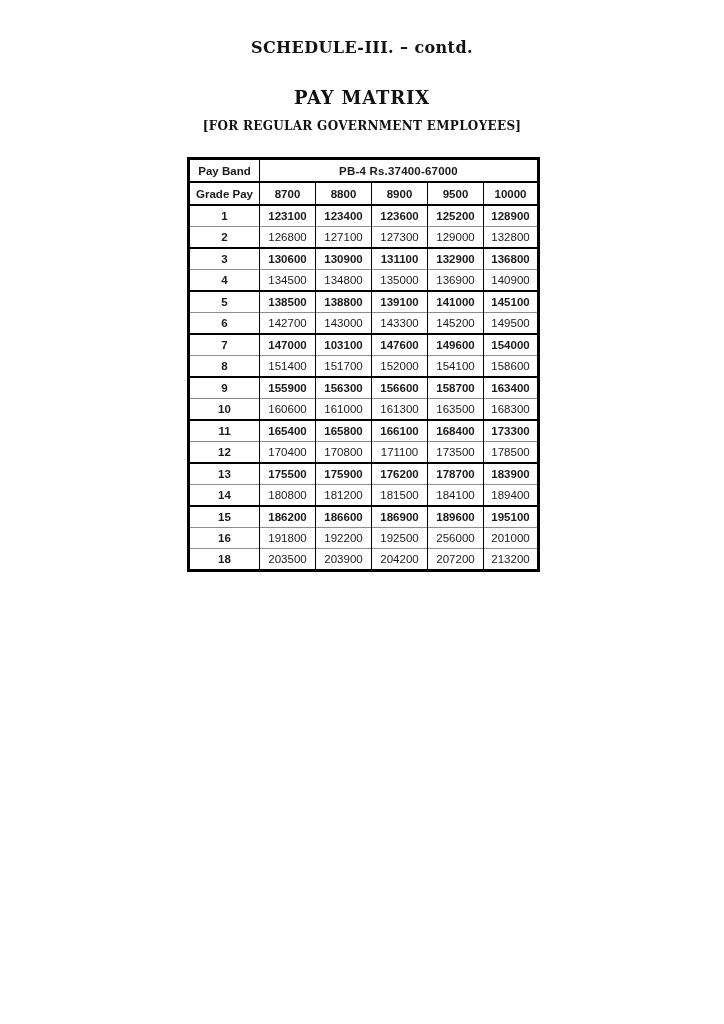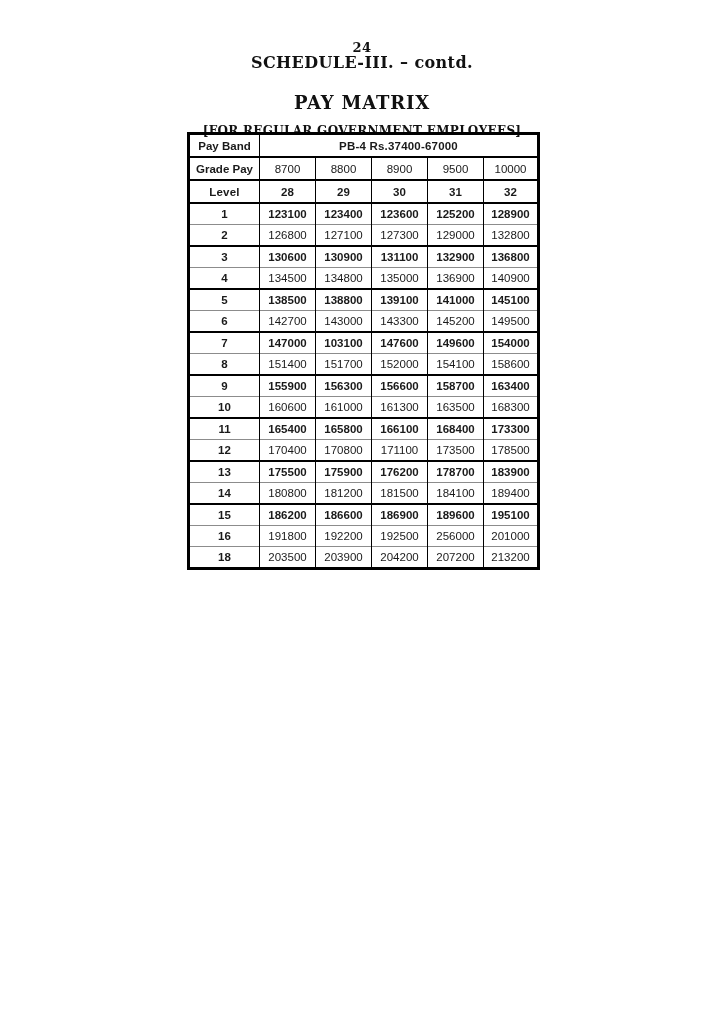--- a/index.html
+++ b/index.html
@@ -17,27 +17,27 @@
     top: 40px;
     left: 0;
     width: 724px;
     text-align: center;
     font-family: "DejaVu Serif", serif;
     font-weight: bold;
     color: #111;
   }
   .page-number  { font-size: 13px; line-height: 15px; letter-spacing: 0.5px; }
   .schedule-line{ font-size: 16px; line-height: 16px; letter-spacing: 0.4px; }
-  .doc-title    { font-size: 18px; line-height: 20px; margin-top: 22px; letter-spacing: 0.8px; }
+  .doc-title    { font-size: 18px; line-height: 20px; margin-top: 32px; letter-spacing: 0.8px; }
   .doc-subtitle { font-size: 12px; line-height: 16px; margin-top: 10px; letter-spacing: 0.3px; }
 
   table.pay-matrix {
     position: absolute;
     left: 187px;
-    top: 132px;
+    top: 157px;
     width: 350px;
     border-collapse: collapse;
     table-layout: fixed;
     border: 3px solid #000;
   }
   table.pay-matrix td {
     border-left: 1.5px solid #000;
     border-top: 1px solid #8c8c8c;
     padding: 0;
     text-align: center;
@@ -53,32 +53,31 @@
   tr.group-start td { border-top: 2px solid #000; }
 
   td.lbl {
     text-align: left;
     padding-left: 7px;
     font-weight: bold;
   }
   td.lbl-small { font-size: 9px; }
   td.lbl-level { font-size: 11.5px; letter-spacing: 0.2px; }
   td.payband-val { font-weight: bold; font-size: 13px; letter-spacing: 0.2px; margin-top: 34px; }
-  td.gradepay-val { font-weight: normal; font-size: 13px; }
+  td.gradepay-val { font-weight: bold; font-size: 13px; }
   td.level-val { font-weight: bold; font-size: 11.5px; }
   td.row-idx { font-weight: bold; }
   td.b { font-weight: bold; }
 </style>
 </head>
 <body>
 
 <div class="page">
 
   <div class="doc-header">
-    <div class="page-number">24</div>
     <div class="schedule-line">SCHEDULE-III. – contd.</div>
     <div class="doc-title">PAY MATRIX</div>
     <div class="doc-subtitle">[FOR REGULAR GOVERNMENT EMPLOYEES]</div>
   </div>
 
   <table class="pay-matrix">
     <colgroup>
       <col style="width:71px">
       <col style="width:56px">
       <col style="width:56px">
@@ -92,28 +91,20 @@
         <td class="payband-val" colspan="5">PB-4 Rs.37400-67000</td>
       </tr>
       <tr class="hdr" id="gradepay-row">
         <td class="lbl lbl-small">Grade Pay</td>
       <td class="gradepay-val">8700</td>
           <td class="gradepay-val">8800</td>
           <td class="gradepay-val">8900</td>
           <td class="gradepay-val">9500</td>
           <td class="gradepay-val">10000</td>
         </tr>
-      <tr class="hdr" id="level-row">
-        <td class="lbl lbl-level">Level</td>
-      <td class="level-val">28</td>
-          <td class="level-val">29</td>
-          <td class="level-val">30</td>
-          <td class="level-val">31</td>
-          <td class="level-val">32</td>
-        </tr>
     </tbody>
     <tbody id="data-rows">
         <tr class="data-row group-start">
           <td class="row-idx">1</td>
           <td class="b">123100</td>
           <td class="b">123400</td>
           <td class="b">123600</td>
           <td class="b">125200</td>
           <td class="b">128900</td>
         </tr>

